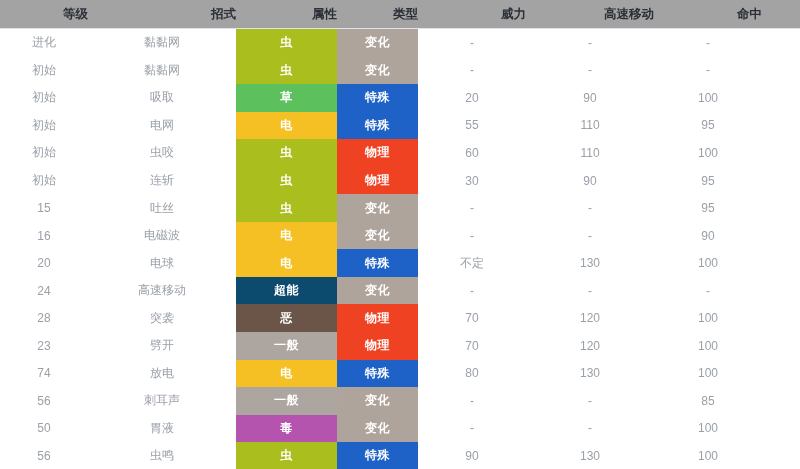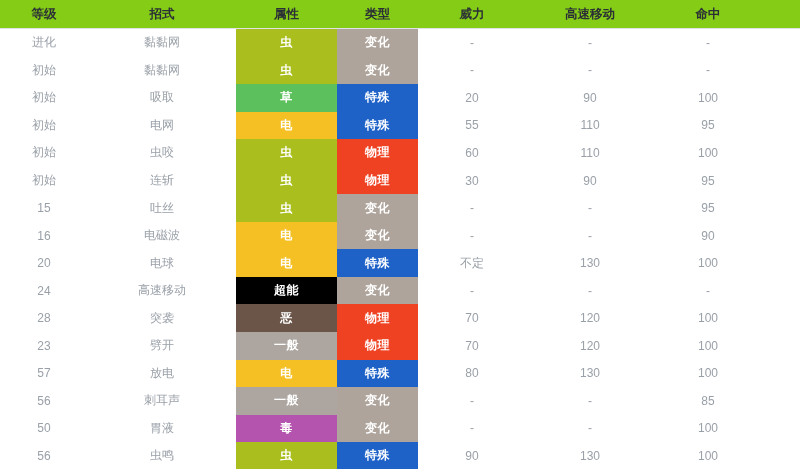--- a/index.html
+++ b/index.html
@@ -15,25 +15,25 @@
     color: #8a8f99;
     -webkit-font-smoothing: antialiased;
   }
   table.move-table {
     width: 800px;
     border-collapse: collapse;
     table-layout: fixed;
   }
   table.move-table thead th {
     height: 28px;
-    background: #84cc16;
+    background: #a3a3a3;
     color: #2b2f36;
     font-size: 12.5px;
     font-weight: bold;
-    text-align: center;
+    text-align: right;
     padding: 0;
     border-bottom: 1px solid #dfe3e8;
     vertical-align: middle;
   }
   table.move-table tbody td {
     height: 27.55px;
     font-size: 12px;
     text-align: center;
     padding: 0;
     vertical-align: middle;
@@ -226,21 +226,21 @@
         </td>
         <td>不定</td>
         <td>130</td>
         <td>100</td>
         <td class="pp-cell">10</td>
       </tr>
       <tr>
         <td>24</td>
         <td>高速移动</td>
         <td class="chip">
-          <div class="chip-inner" style="background: #000000;">超能</div>
+          <div class="chip-inner" style="background: #0c4a6e;">超能</div>
         </td>
         <td class="chip">
           <div class="chip-inner" style="background: rgb(174, 164, 155);">变化</div>
         </td>
         <td class="dash">-</td>
         <td class="dash">-</td>
         <td class="dash">-</td>
         <td class="pp-cell">30</td>
       </tr>
       <tr>
@@ -265,21 +265,21 @@
         </td>
         <td class="chip">
           <div class="chip-inner" style="background: rgb(239, 66, 35);">物理</div>
         </td>
         <td>70</td>
         <td>120</td>
         <td>100</td>
         <td class="pp-cell">20</td>
       </tr>
       <tr>
-        <td>57</td>
+        <td>74</td>
         <td>放电</td>
         <td class="chip">
           <div class="chip-inner" style="background: rgb(245, 192, 35);">电</div>
         </td>
         <td class="chip">
           <div class="chip-inner" style="background: rgb(30, 98, 200);">特殊</div>
         </td>
         <td>80</td>
         <td>130</td>
         <td>100</td>

